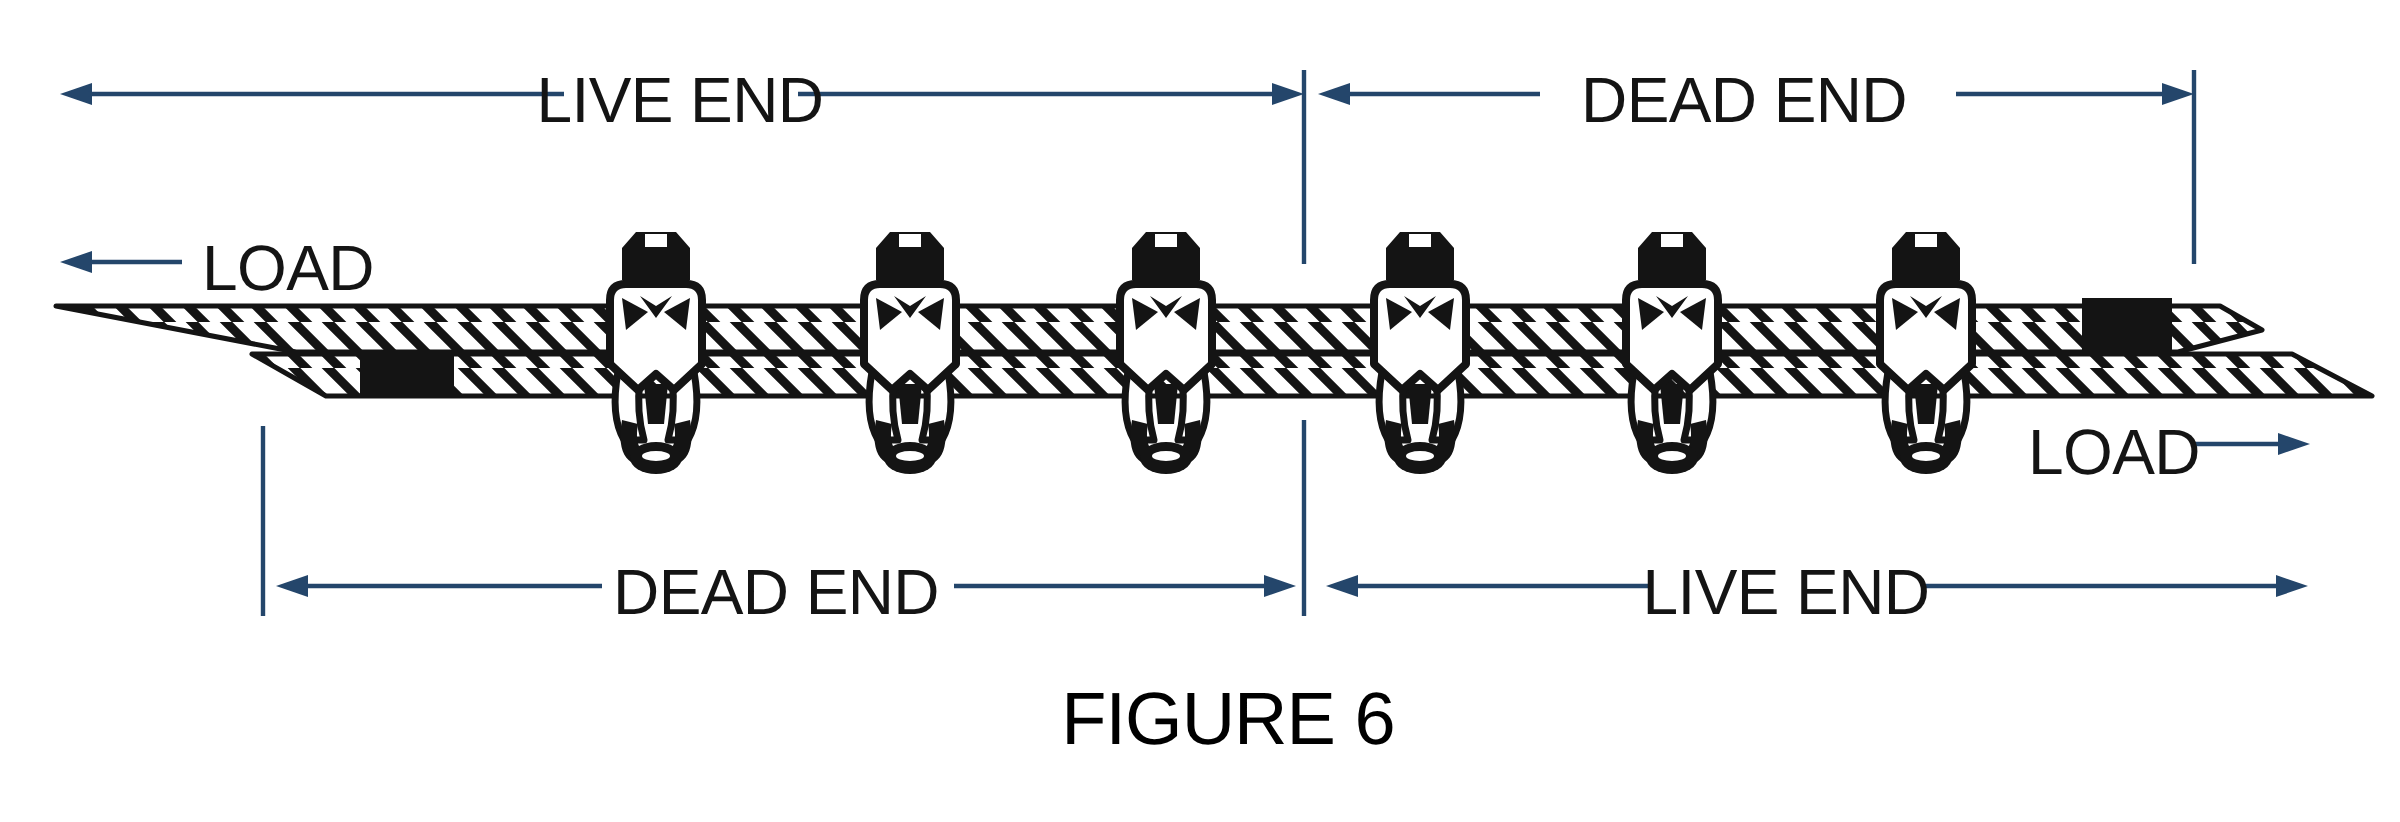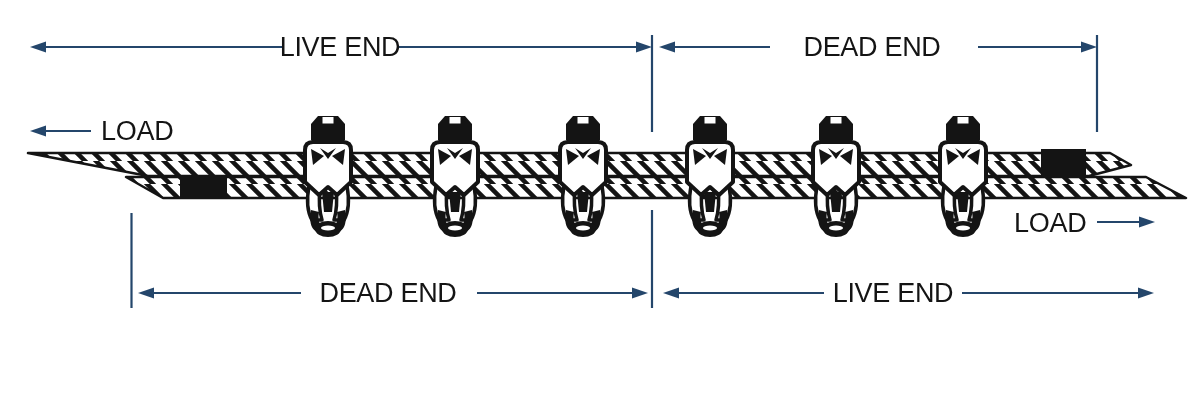--- a/index.html
+++ b/index.html
@@ -3,21 +3,21 @@
 <meta charset="utf-8">
 <style>
   :root { --arrow:#24466b; --ink:#141414; --paper:#ffffff; }
   html,body { margin:0; padding:0; background:#fff; }
   .stage {
     position:relative; width:1200px; height:411px; background:var(--paper);
     overflow:hidden; font-family:"Liberation Sans", sans-serif; color:var(--ink);
   }
   svg { position:absolute; left:0; top:0; }
   .label {
-    position:absolute; font-size:27px; line-height:1; white-space:nowrap;
+    position:absolute; font-size:32px; line-height:1; white-space:nowrap;
     color:var(--ink); letter-spacing:-0.3px;
   }
   .centered { transform:translateX(-50%); }
   .caption {
     position:absolute; font-size:37px; line-height:1; white-space:nowrap;
     color:#000; transform:translateX(-50%); letter-spacing:-0.5px;
   }
   
   .rope { fill:url(#strands); stroke:var(--ink); stroke-width:2.5; stroke-linejoin:round; }
   .strand { stroke:var(--ink); stroke-width:4.5; fill:none; }
@@ -117,14 +117,15 @@
       <polygon class="arrow-head" points="1155,222 1139,216.5 1139,227.5"></polygon>
     </g>
   </svg>
 
   <div class="label centered" style="left:340px; top:34px;">LIVE END</div>
   <div class="label centered" style="left:872px; top:34px;">DEAD END</div>
   <div class="label" style="left:101px; top:118px;">LOAD</div>
   <div class="label" style="left:1014px; top:210px;">LOAD</div>
   <div class="label centered" style="left:388px; top:280px;">DEAD END</div>
   <div class="label centered" style="left:893px; top:280px;">LIVE END</div>
+  <div class="caption" style="left:614px; top:341px;">FIGURE 6</div>
 
 </div>
 
 </body></html>

